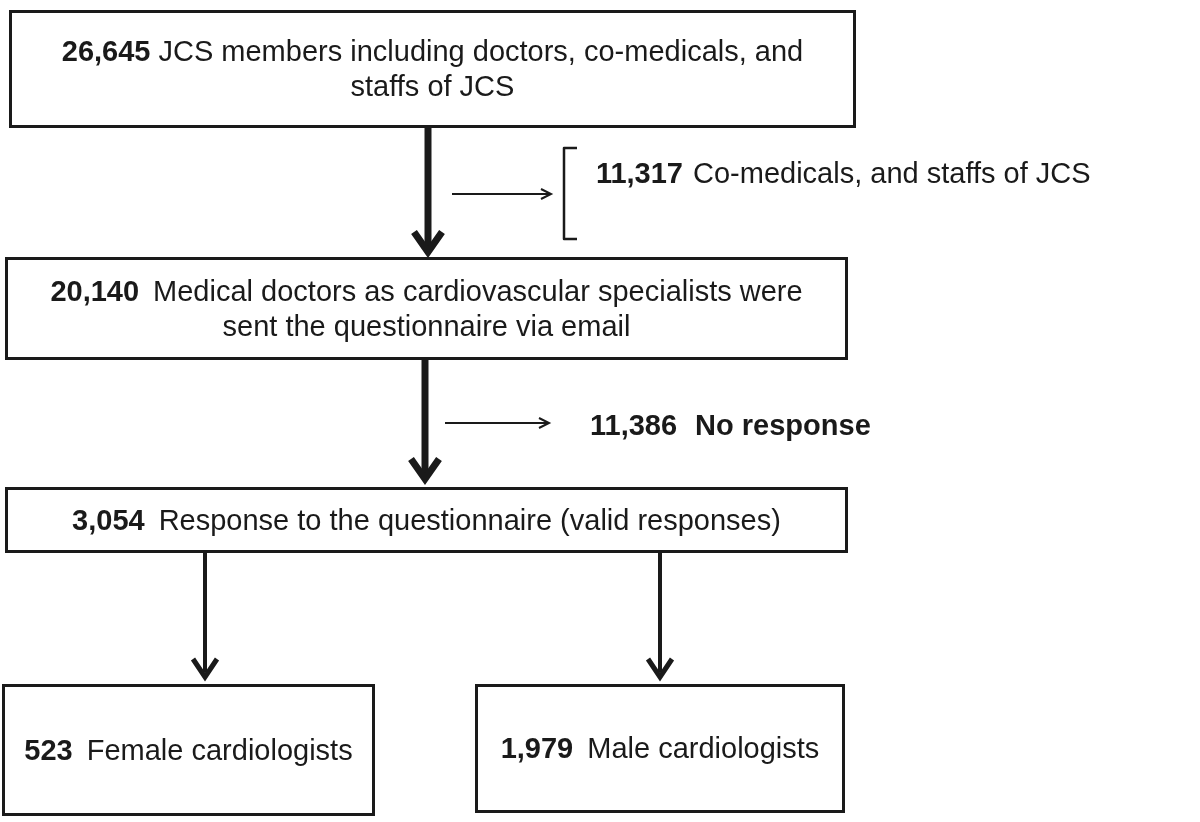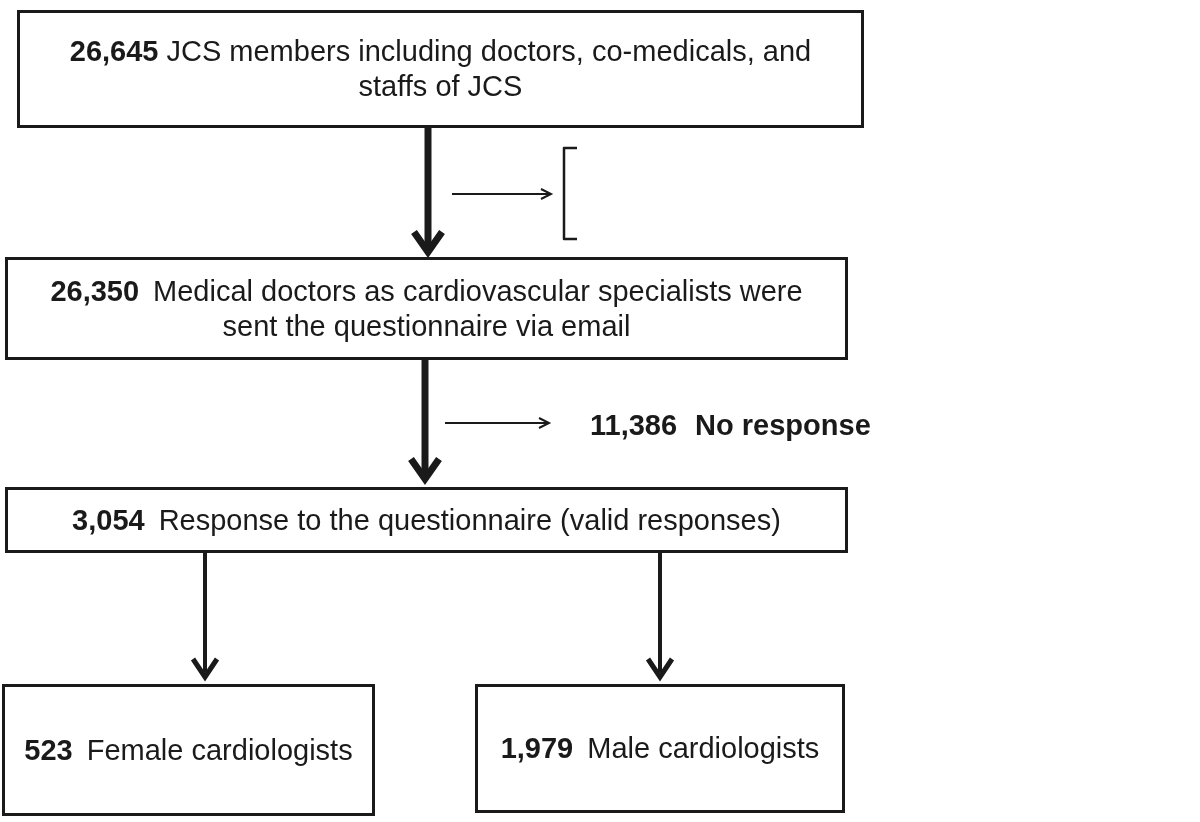--- a/index.html
+++ b/index.html
@@ -21,21 +21,21 @@
   .box {
     position: absolute;
     border: 3px solid #1a1a1a;
     box-sizing: border-box;
     background: #ffffff;
     display: flex;
     align-items: center;
     justify-content: center;
     text-align: center;
   }
-  .box-members   { left: 17px;   top: 10px;  width: 847px; height: 118px; }
+  .box-members   { left: 9px;   top: 10px;  width: 847px; height: 118px; }
   .box-specialists { left: 5px; top: 257px; width: 843px; height: 103px; }
   .box-responses { left: 5px;   top: 487px; width: 843px; height: 66px; }
   .box-female    { left: 2px;   top: 684px; width: 373px; height: 132px; }
   .box-male      { left: 475px; top: 684px; width: 370px; height: 129px; }
   .num {
     font-weight: 700;
     margin-right: 8px;
   }
   .num-wide {
     font-weight: 700;
@@ -122,25 +122,29 @@
   </svg>
 
   <div class="box box-members">
     <div>
       <span class="num">26,645</span><span>JCS members including doctors, co-medicals, and</span><br>
       <span>staffs of JCS</span>
     </div>
   </div>
 
   <div class="side-note note-excluded">
+    <div class="note-line">
+      <span class="note-num">11,317</span>
+      <span>Co-medicals, and staffs of JCS</span>
+    </div>
   </div>
 
   <div class="box box-specialists">
     <div>
-      <span class="num-wide">26,350</span><span>Medical doctors as cardiovascular specialists were</span><br>
+      <span class="num-wide">20,140</span><span>Medical doctors as cardiovascular specialists were</span><br>
       <span>sent the questionnaire via email</span>
     </div>
   </div>
 
   <div class="side-note note-noresponse">
     <span class="note-num-inline">11,386</span><span>No response</span>
   </div>
 
   <div class="box box-responses">
     <div>

